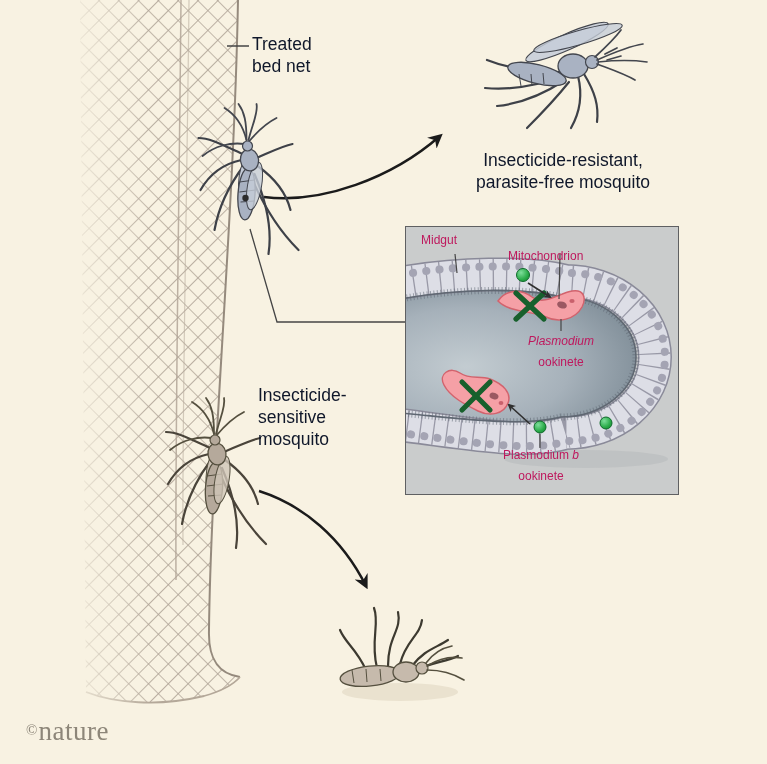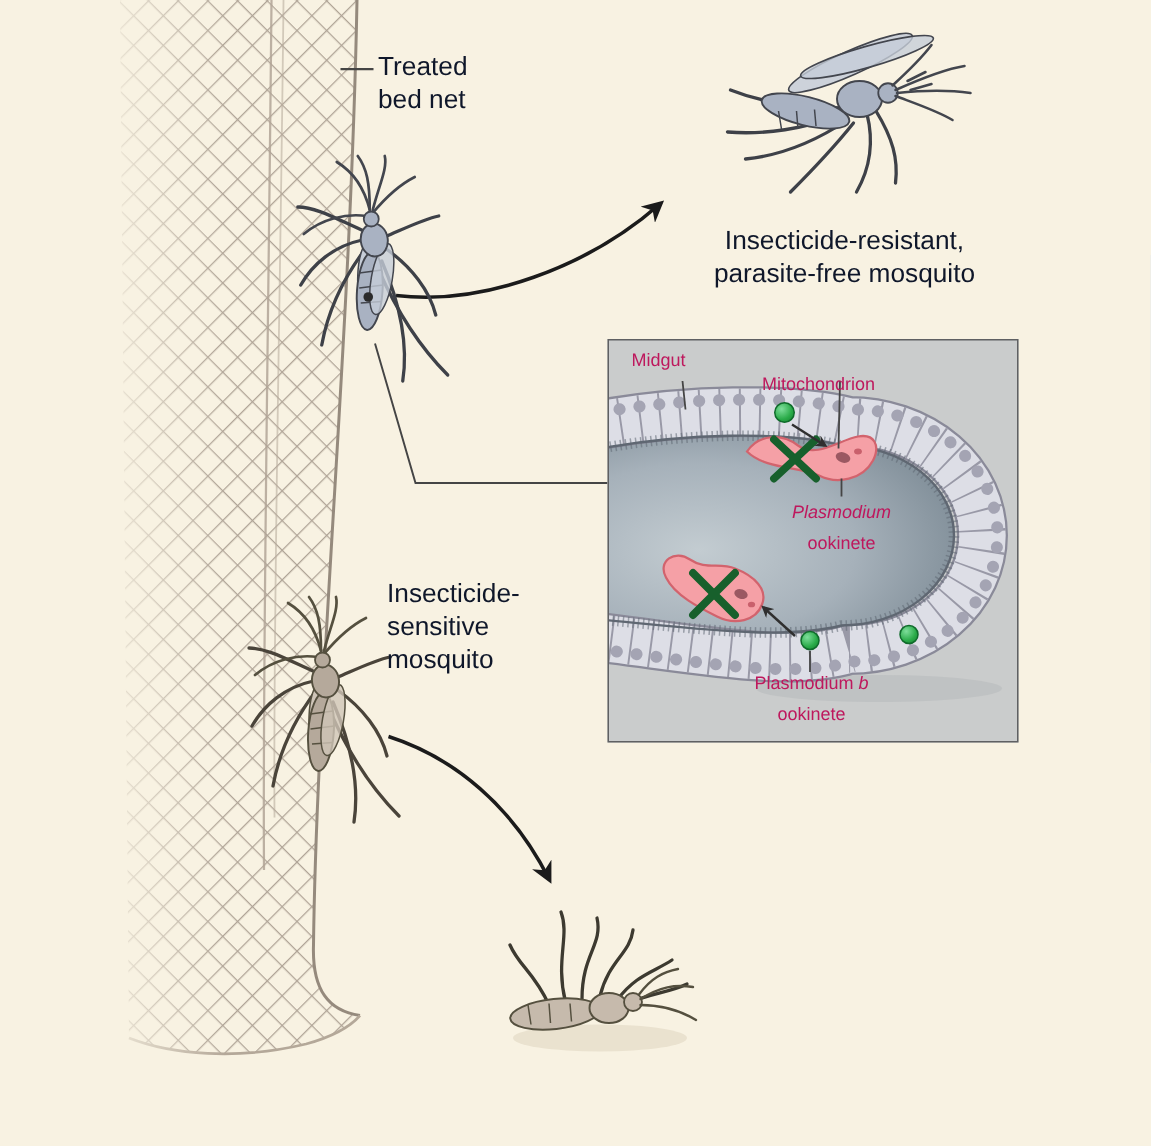--- a/index.html
+++ b/index.html
@@ -234,14 +234,17 @@
     <div class="inset-lbl center" style="left:75px;top:104px;width:160px;">
       <span class="ital">Plasmodium</span><br>
       <span>ookinete</span>
     </div>
     <div class="inset-lbl center" style="left:45px;top:218px;width:180px;">
       <span>Plasmodium </span><span class="ital">b</span><br>
       <span>ookinete</span>
     </div>
   </div>
 
+  <div class="watermark">
+    <span class="c">©</span><span class="n">nature</span>
+  </div>
 
 </div>
 
 </body></html>

